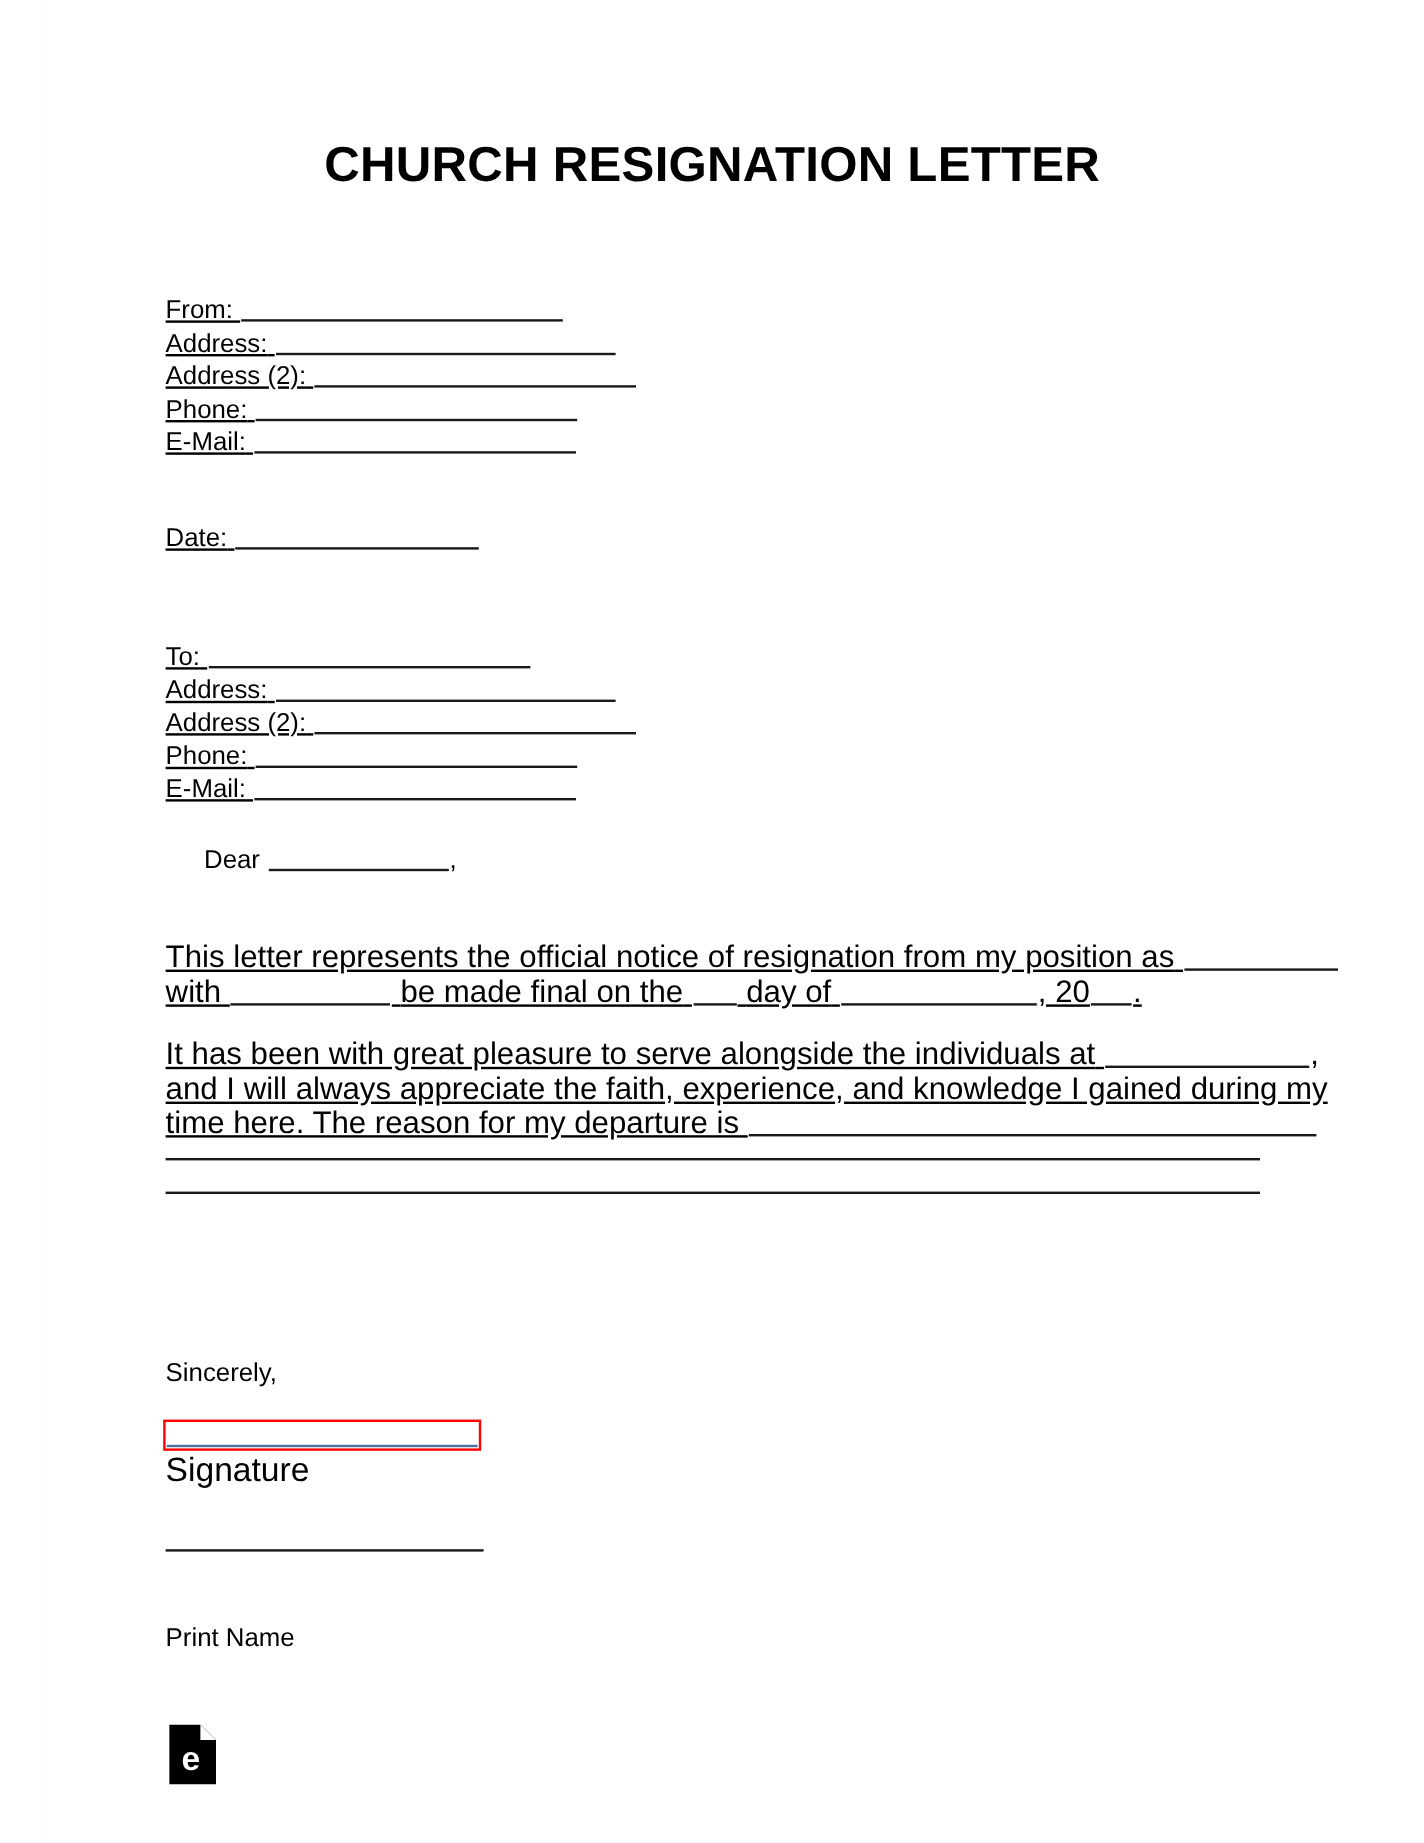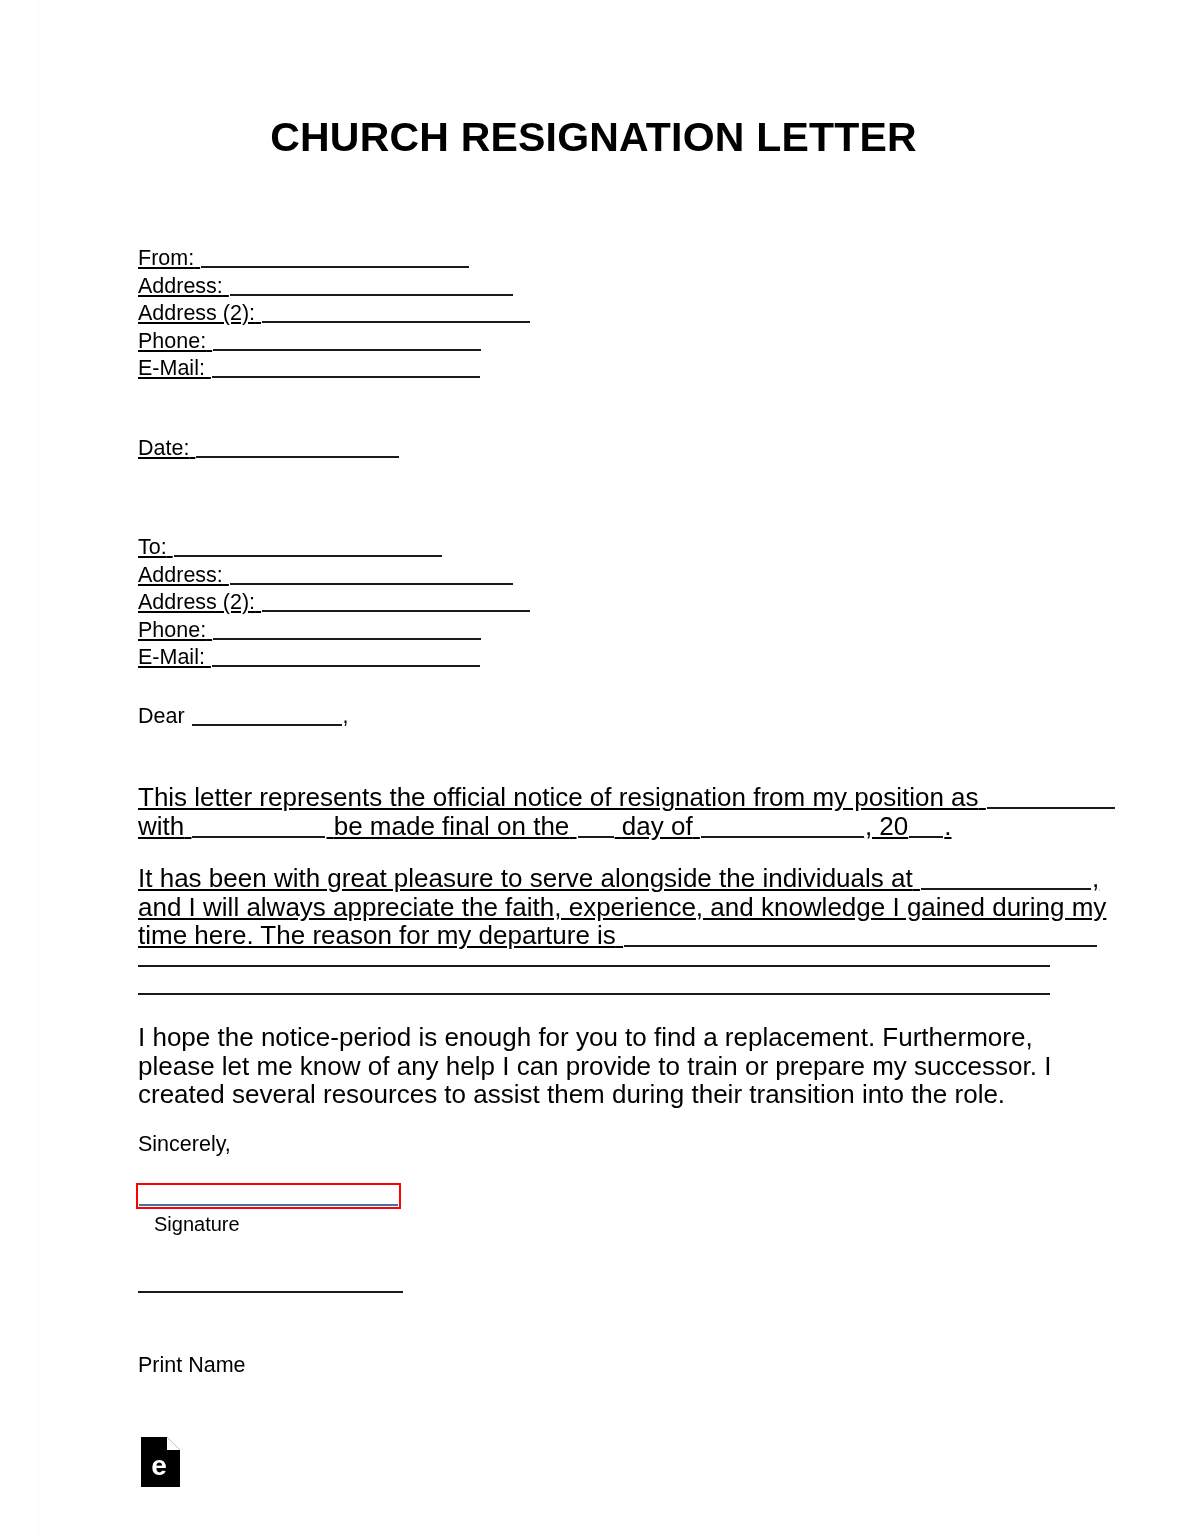--- a/index.html
+++ b/index.html
@@ -92,24 +92,23 @@
     left: 1px;
     right: 1px;
     bottom: 1px;
     height: 0;
     border-bottom: 2px solid #4a6fa5;
   }
   .sig-label {
     position: absolute;
     left: 138px;
     top: 1211px;
-    font-size: 20px;
+    font-size: 28px;
     line-height: 27px;
     white-space: nowrap;
-    margin-left: 16px;
   }
   .print-rule {
     position: absolute;
     left: 138px;
     top: 1291px;
     width: 265px;
     height: 0;
     border-bottom: 2px solid #1a1a1a;
   }
   .print-label {
@@ -151,39 +150,38 @@
   </div>
 
   <div class="block" style="top:518px;margin-top:16px;">
     <div class="fline"><span>To:</span> <span class="blank" style="width:268px"></span></div>
     <div class="fline"><span>Address:</span> <span class="blank" style="width:283px"></span></div>
     <div class="fline"><span>Address (2):</span> <span class="blank" style="width:268px"></span></div>
     <div class="fline"><span>Phone:</span> <span class="blank" style="width:268px"></span></div>
     <div class="fline"><span>E-Mail:</span> <span class="blank" style="width:268px"></span></div>
   </div>
 
-  <div class="block" style="top:703px;">
+  <div class="block" style="top:703px;margin-left:32px;">
     <span>Dear</span> <span class="blank" style="width:150px"></span><span>,</span>
   </div>
 
   <div class="para" style="top:783px;">
     <div class="fline"><span>This letter represents the official notice of resignation from my position as</span> <span class="blank" style="width:128px"></span></div>
     <div class="fline"><span>with</span> <span class="blank" style="width:133px"></span> <span>be made final on the</span> <span class="blank" style="width:36px"></span> <span>day of</span> <span class="blank" style="width:163px"></span><span>, 20</span><span class="blank" style="width:34px"></span><span>.</span></div>
   </div>
 
   <div class="para" style="top:864px;">
     <div class="fline"><span>It has been with great pleasure to serve alongside the individuals at</span> <span class="blank" style="width:170px"></span><span>,</span></div>
     <div class="fline">and I will always appreciate the faith, experience, and knowledge I gained during my</div>
     <div class="fline"><span>time here. The reason for my departure is</span> <span class="blank" style="width:473px"></span></div>
   </div>
 
   <div class="rule-full" style="top:965px;"></div>
   <div class="rule-full" style="top:993px;"></div>
 
-  <div class="para" style="top:1023px;">I hope the notice-period is enough for you to find a replacement. Furthermore, please let me know of any help I can provide to train or prepare my successor. I created several resources to assist them during their transition into the role.</div>
 
   <div class="block" style="top:1131px;text-align:right;">Sincerely,</div>
 
   <div class="sig-box">
     <div class="sig-line"></div>
   </div>
   <div class="sig-label">Signature</div>
 
   <div class="print-rule"></div>
   <div class="print-label">Print Name</div>

